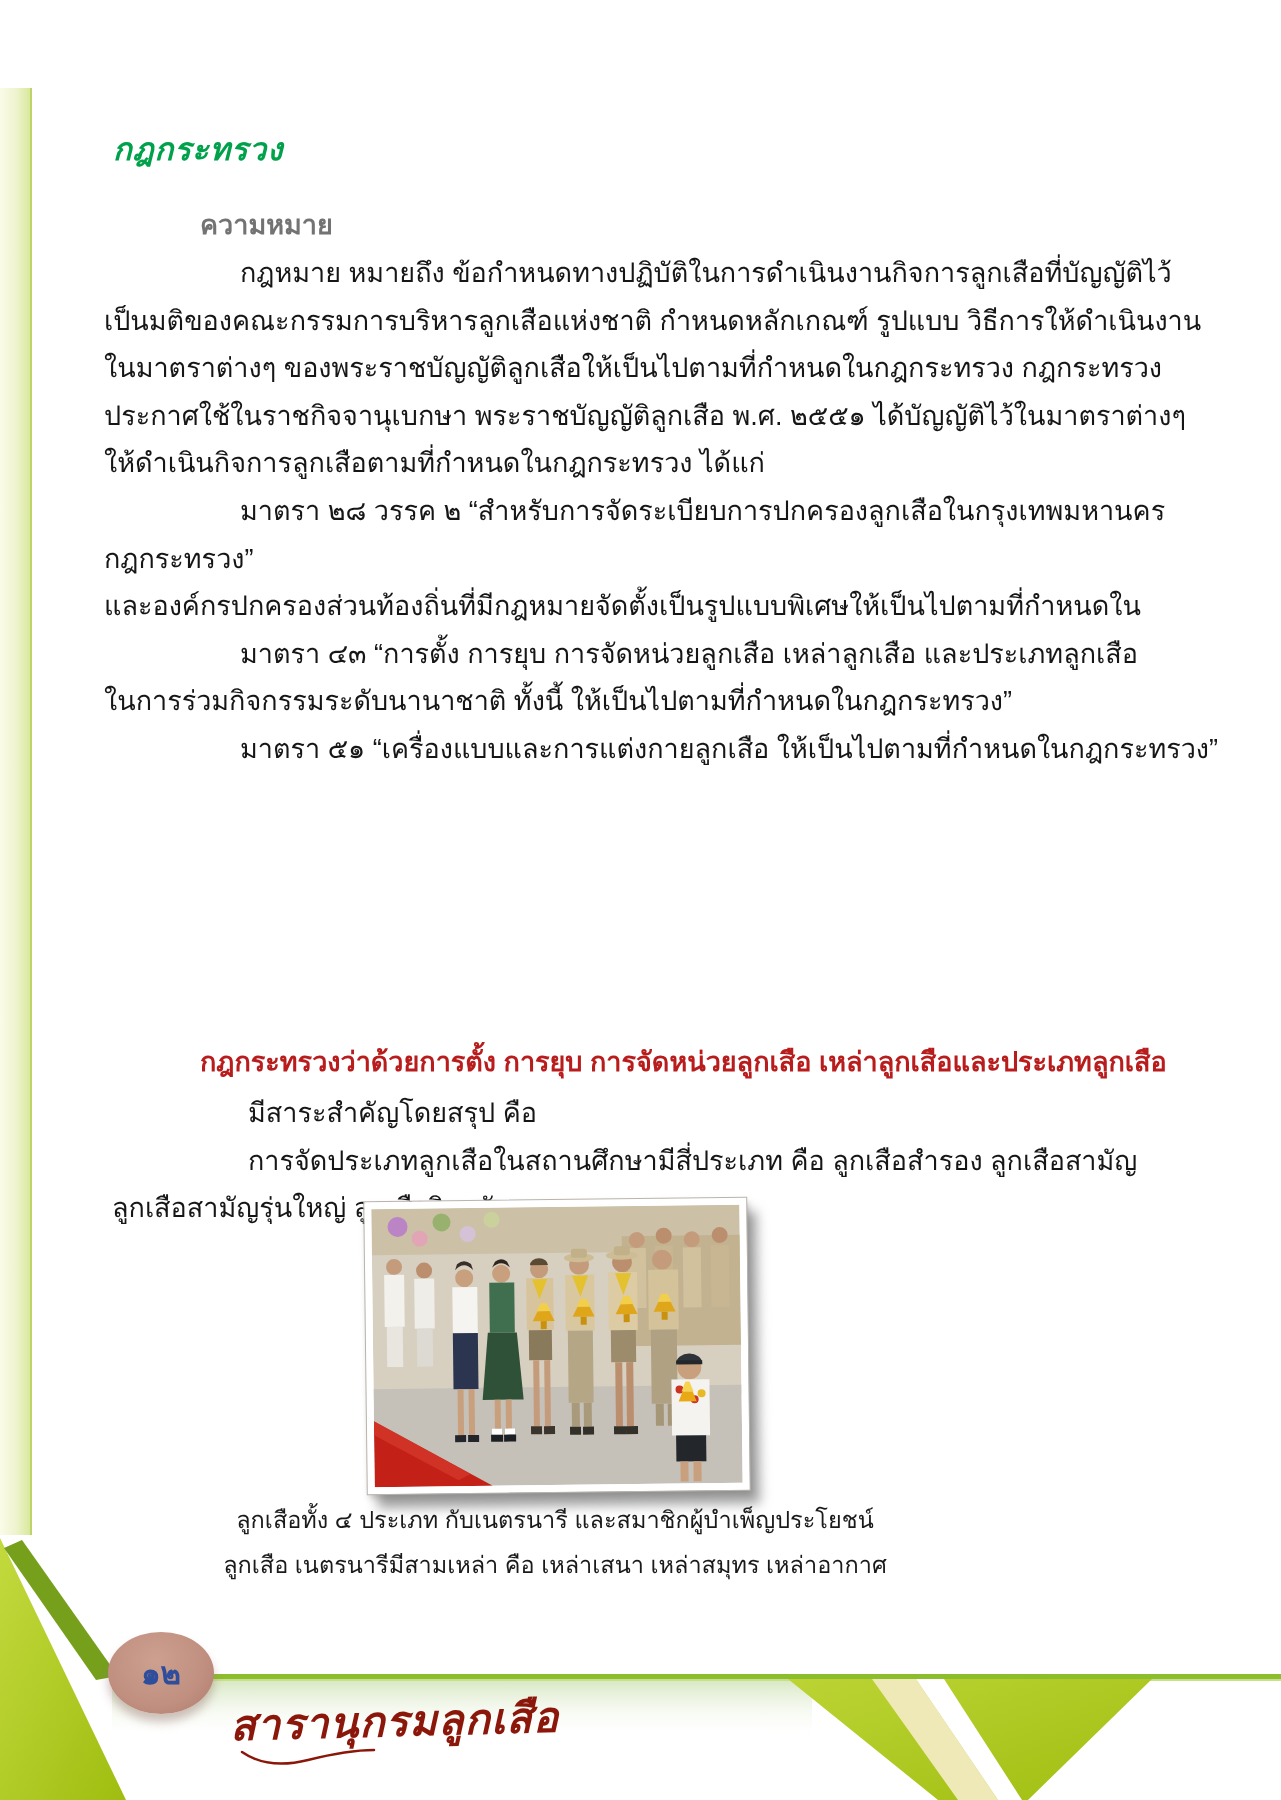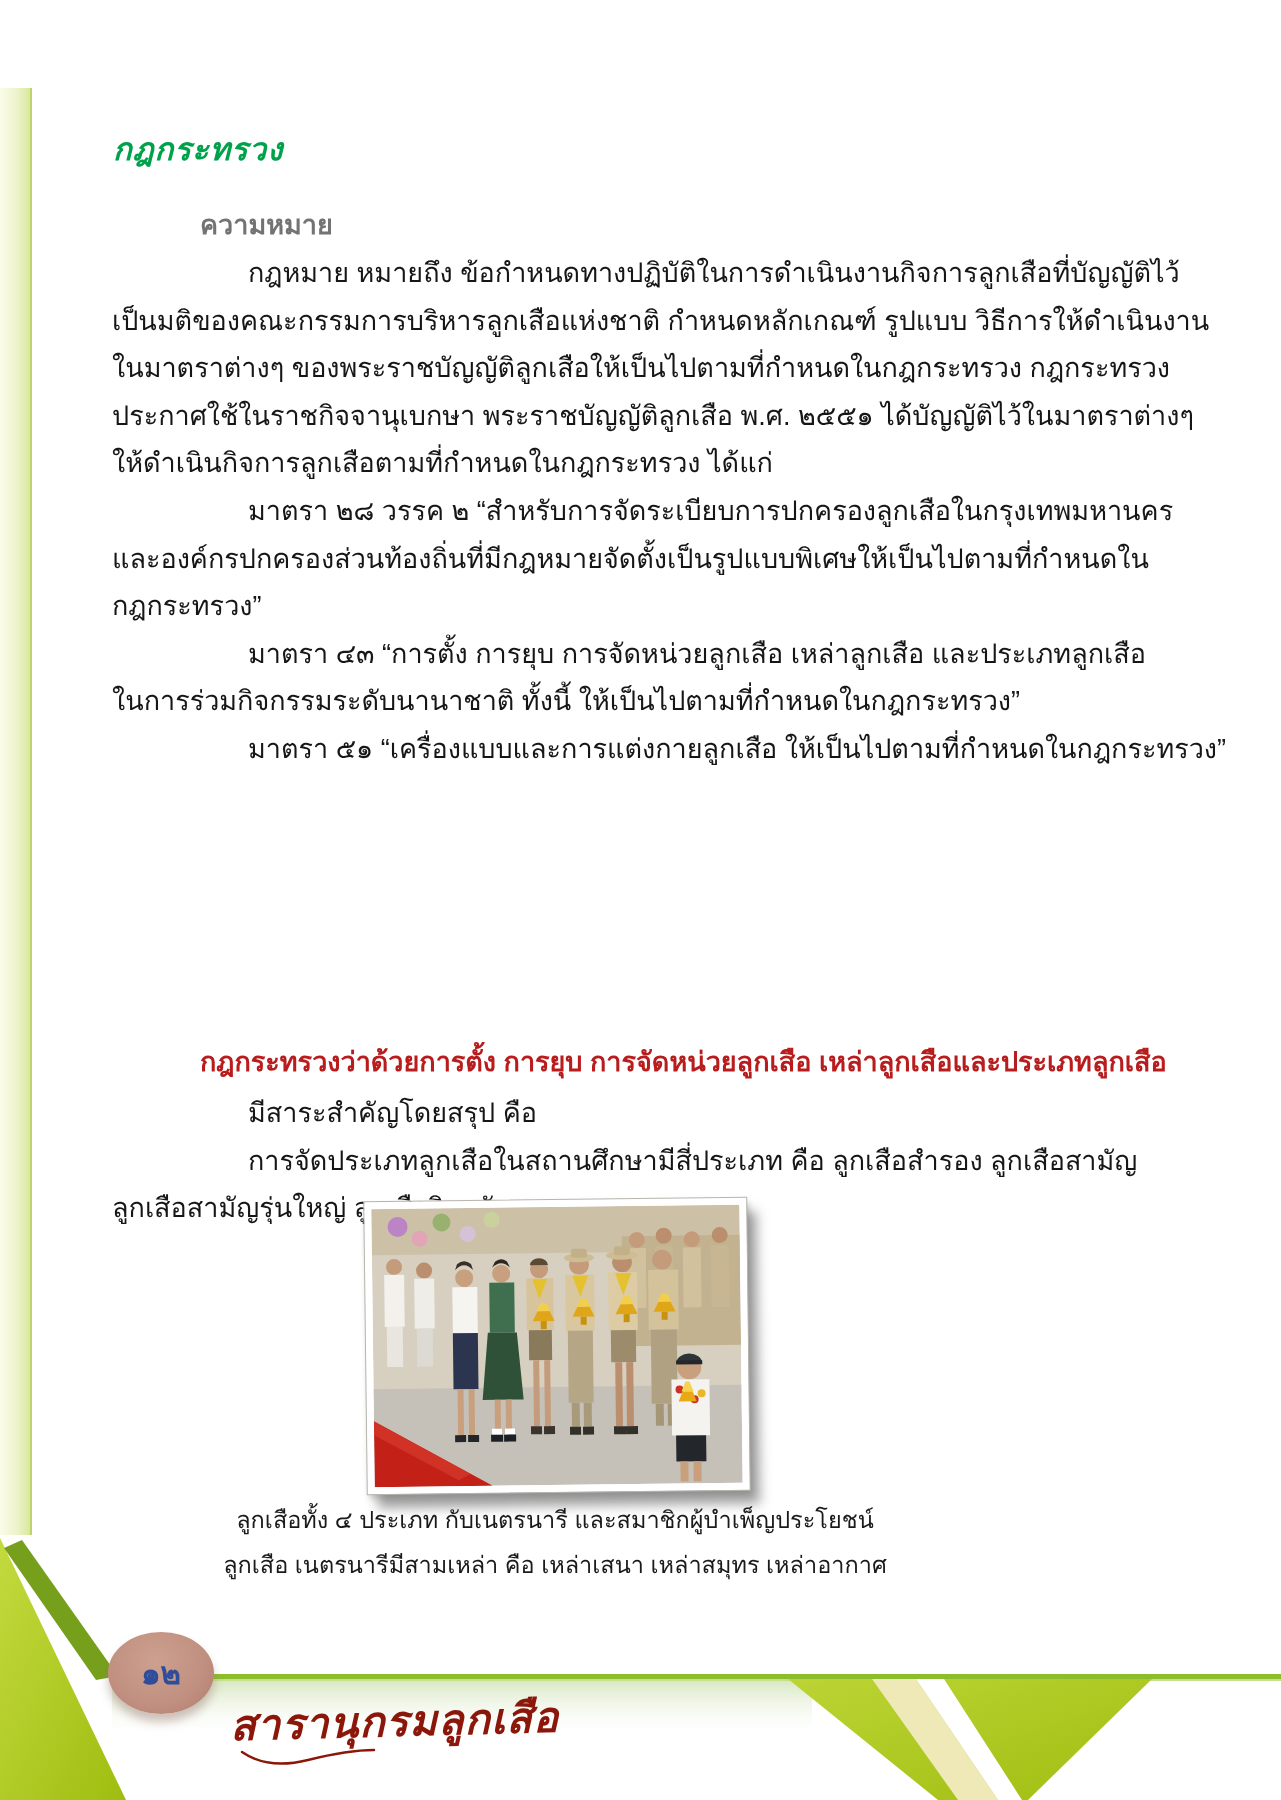--- a/index.html
+++ b/index.html
@@ -17,21 +17,21 @@
   .doc-title{
     position:absolute;left:113px;top:124px;
     font-family:"DejaVu Serif","Liberation Serif",serif;
     font-style:italic;font-weight:bold;font-size:31px;color:#00a14b;letter-spacing:1px;
   }
   .section-heading{
     position:absolute;left:200px;top:203px;
     font-size:27px;font-weight:bold;color:#737373;
   }
   .text-block{
-    position:absolute;left:112px;top:250px;width:1060px;
+    position:absolute;left:104px;top:250px;width:1060px;
     font-size:27px;line-height:47.6px;color:#161616;
   }
   .text-block .line{white-space:nowrap;}
   .text-block .indent{padding-left:136px;}
   .subsection-heading{
     position:absolute;left:200px;top:1040px;width:980px;
     font-size:27px;font-weight:bold;color:#b91c1c;white-space:nowrap;
   }
   .subsection-block{
     position:absolute;left:112px;top:1090px;width:1060px;
@@ -78,22 +78,22 @@
 
   <div class="section-heading">ความหมาย</div>
 
   <div class="text-block">
     <div class="line indent">กฎหมาย หมายถึง ข้อกำหนดทางปฏิบัติในการดำเนินงานกิจการลูกเสือที่บัญญัติไว้</div>
     <div class="line">เป็นมติของคณะกรรมการบริหารลูกเสือแห่งชาติ กำหนดหลักเกณฑ์ รูปแบบ วิธีการให้ดำเนินงาน</div>
     <div class="line">ในมาตราต่างๆ ของพระราชบัญญัติลูกเสือให้เป็นไปตามที่กำหนดในกฎกระทรวง กฎกระทรวง</div>
     <div class="line">ประกาศใช้ในราชกิจจานุเบกษา พระราชบัญญัติลูกเสือ พ.ศ. ๒๕๕๑ ได้บัญญัติไว้ในมาตราต่างๆ</div>
     <div class="line">ให้ดำเนินกิจการลูกเสือตามที่กำหนดในกฎกระทรวง ได้แก่</div>
     <div class="line indent">มาตรา ๒๘ วรรค ๒ “สำหรับการจัดระเบียบการปกครองลูกเสือในกรุงเทพมหานคร</div>
+    <div class="line">กฎกระทรวง”</div>
     <div class="line">และองค์กรปกครองส่วนท้องถิ่นที่มีกฎหมายจัดตั้งเป็นรูปแบบพิเศษให้เป็นไปตามที่กำหนดใน</div>
-    <div class="line">กฎกระทรวง”</div>
     <div class="line indent">มาตรา ๔๓ “การตั้ง การยุบ การจัดหน่วยลูกเสือ เหล่าลูกเสือ และประเภทลูกเสือ</div>
     <div class="line">ในการร่วมกิจกรรมระดับนานาชาติ ทั้งนี้ ให้เป็นไปตามที่กำหนดในกฎกระทรวง”</div>
     <div class="line indent">มาตรา ๕๑ “เครื่องแบบและการแต่งกายลูกเสือ ให้เป็นไปตามที่กำหนดในกฎกระทรวง”</div>
   </div>
 
   <div class="subsection-heading">กฎกระทรวงว่าด้วยการตั้ง การยุบ การจัดหน่วยลูกเสือ เหล่าลูกเสือและประเภทลูกเสือ</div>
 
   <div class="subsection-block">
     <div class="line indent">มีสาระสำคัญโดยสรุป คือ</div>
     <div class="line indent">การจัดประเภทลูกเสือในสถานศึกษามีสี่ประเภท คือ ลูกเสือสำรอง ลูกเสือสามัญ</div>

